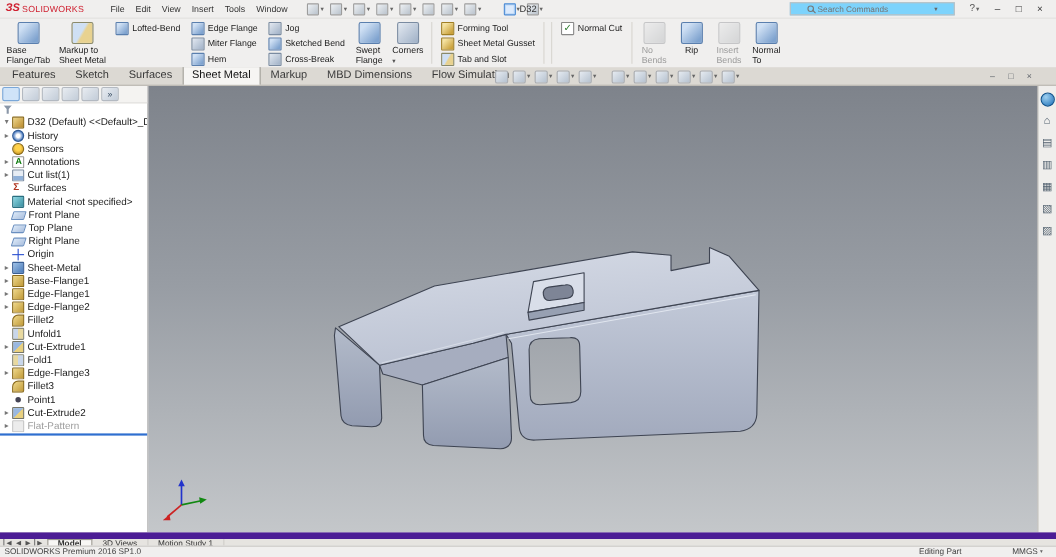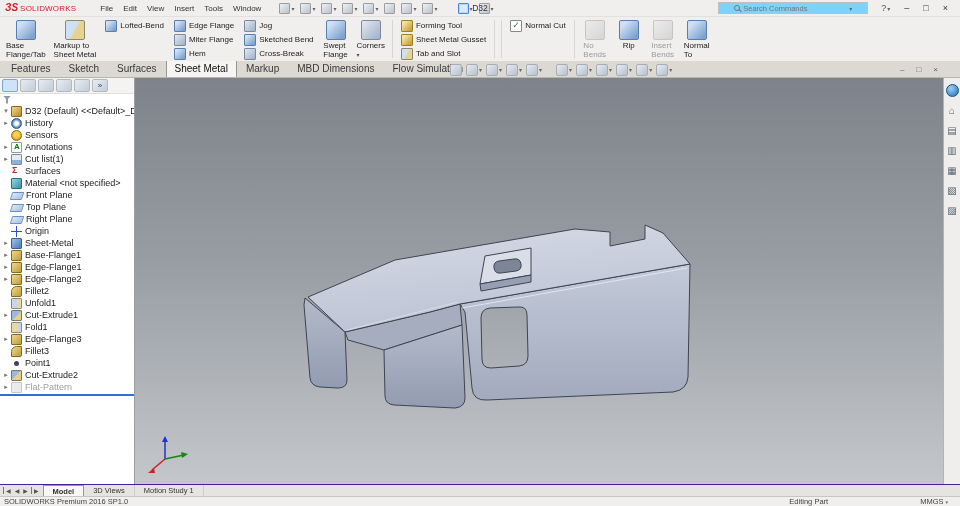--- a/index.html
+++ b/index.html
@@ -102,29 +102,29 @@
 
 .viewport{flex:1;position:relative;background:linear-gradient(180deg,#7e838b 0%,#989da4 45%,#c4c7ca 100%);overflow:hidden}
 .viewport svg{position:absolute;inset:0;width:100%;height:100%}
 
 .taskpane{width:17px;background:#efeeec;border-left:1px solid #b5b3af;display:flex;flex-direction:column;align-items:center;gap:7px;padding-top:6px}
 .tp{width:13px;height:13px;display:flex;align-items:center;justify-content:center}
 .tp-glyph{font-size:10px;color:#51606e;line-height:10px}
 .tp-blue{background:radial-gradient(circle at 35% 30%,#9fd0f0,#1a6fb8);border-radius:50%;border:1px solid #11538c}
 
 
-.bottombar{position:absolute;left:0;right:0;bottom:10px;height:12px;background:#e6e4e0;border-top:1px solid #4c1d95;display:flex;align-items:stretch;z-index:30}
+.bottombar{position:absolute;left:0;right:0;bottom:10px;height:12px;background:#e6e4e0;border-top:6px solid #4c1d95;display:flex;align-items:stretch;z-index:30}
 .sheet-nav{display:flex;align-items:center;padding:0 3px;gap:2px}
 .snav{font-size:6px;color:#555;padding:0 1px}
 .snav.bar{border-left:1px solid #777;padding-left:2px}
 .btab{padding:1px 9px;font-size:7.5px;color:#333;display:flex;align-items:center;border-right:1px solid #cfcdc9}
 .btab.active{background:#f8f7f5;font-weight:bold;border:1px solid #9a978f;border-bottom:0}
 .statusbar{position:absolute;left:0;right:0;bottom:0;height:10px;background:#f0efee;border-top:1px solid #c8c6c2;display:flex;align-items:center;padding:0 4px;font-size:7.5px;color:#444;z-index:30}
 .sb-fill{flex:1}
-.sb-mode{margin-right:92px}
+.sb-mode{margin-right:46px}
 .sb-units{margin-right:8px;display:flex;align-items:center;gap:2px}
 .sb-caret{font-size:5px;color:#666}
 </style>
 </head>
 <body>
 
 <div class="titlebar">
   <div class="logo">
     <span class="logo-mark">ЗS</span>
     <span class="logo-text">SOLIDWORKS</span>

